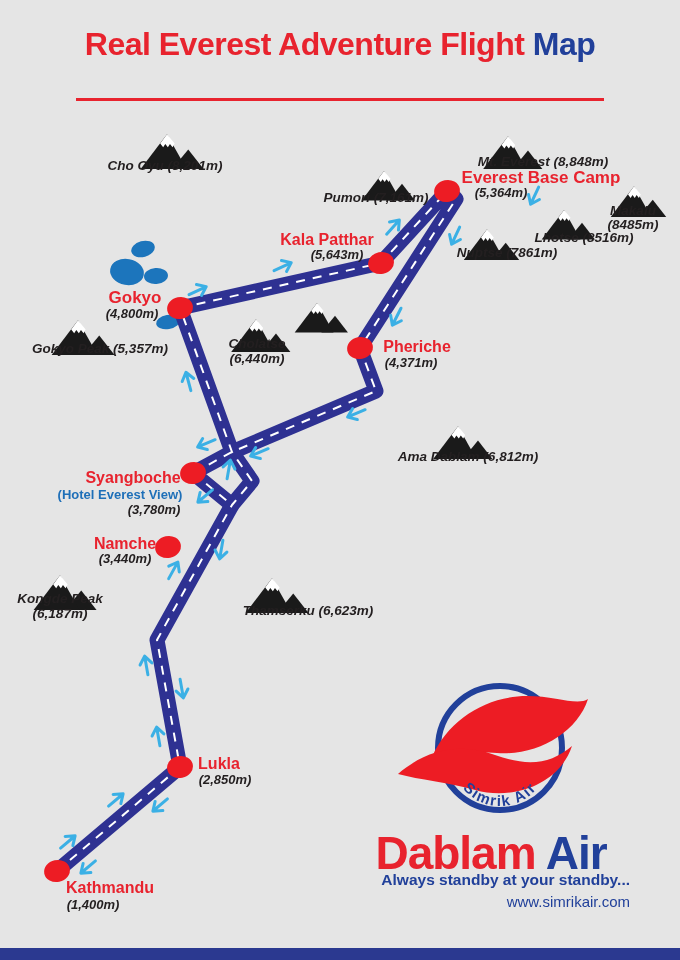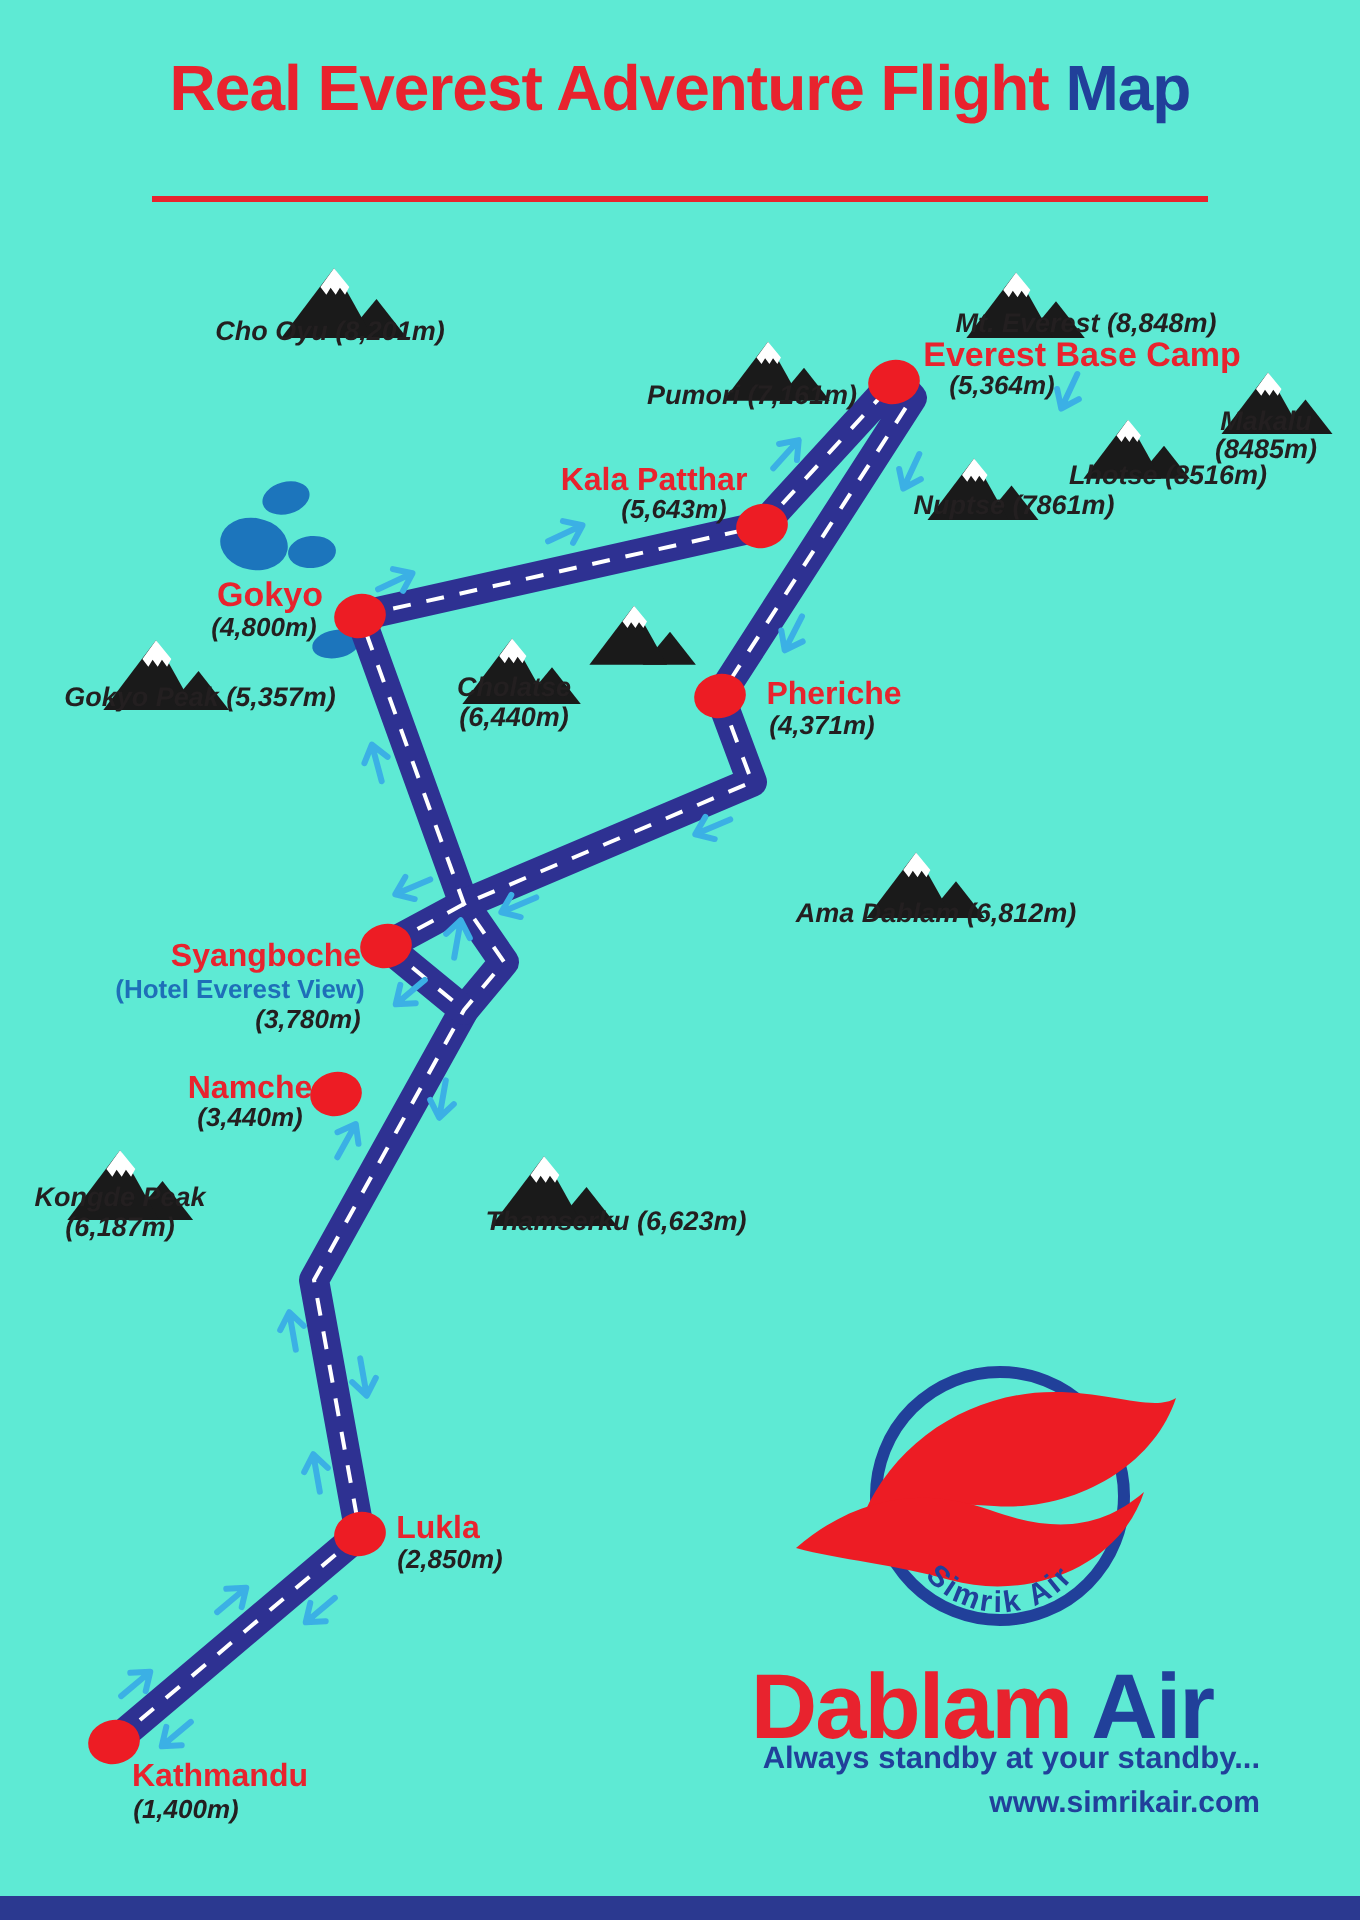--- a/index.html
+++ b/index.html
@@ -1,31 +1,31 @@
 <!DOCTYPE html>
 <html><head>
 <meta charset="utf-8">
 <style>
   html,body{margin:0;padding:0;background:#ffffff;}
-  .page{position:relative;width:680px;height:960px;background:#5eead4;overflow:hidden;
+  .page{position:relative;width:680px;height:960px;background:#e5e5e5;overflow:hidden;
         font-family:"Liberation Sans",sans-serif;}
   .title{position:absolute;top:26px;left:0;width:680px;text-align:center;
          font-size:32px;font-weight:bold;letter-spacing:-0.5px;white-space:nowrap;}
   .title .t-red{color:#e8232e;}
   .title .t-blue{color:#21409a;}
   .title-underline{position:absolute;top:98px;left:76px;width:528px;height:3px;background:#e8232e;}
   #map{position:absolute;left:0;top:0;}
   .wordmark{position:absolute;top:826px;left:348px;width:286px;text-align:center;
             font-size:46px;font-weight:bold;letter-spacing:-1px;white-space:nowrap;}
   .wordmark .w-red{color:#e8232e;}
   .wordmark .w-blue{color:#21409a;}
   .tagline{position:absolute;top:871px;right:50px;color:#21409a;
            font-size:15.5px;font-weight:bold;white-space:nowrap;}
   .siteurl{position:absolute;top:893px;right:50px;color:#21409a;
-           font-size:15px;font-weight:bold;white-space:nowrap;text-align:center;}
+           font-size:15px;font-weight:normal;white-space:nowrap;text-align:center;}
   .footer-bar{position:absolute;left:0;bottom:0;width:680px;height:12px;background:#2b3990;}
 </style>
 </head>
 <body>
 
 <div class="page">
   <div class="title"><span class="t-red">Real Everest Adventure Flight</span><span> </span><span class="t-blue">Map</span></div>
   <div class="title-underline"></div>
 
   <svg id="map" width="680" height="960" viewBox="0 0 680 960">

